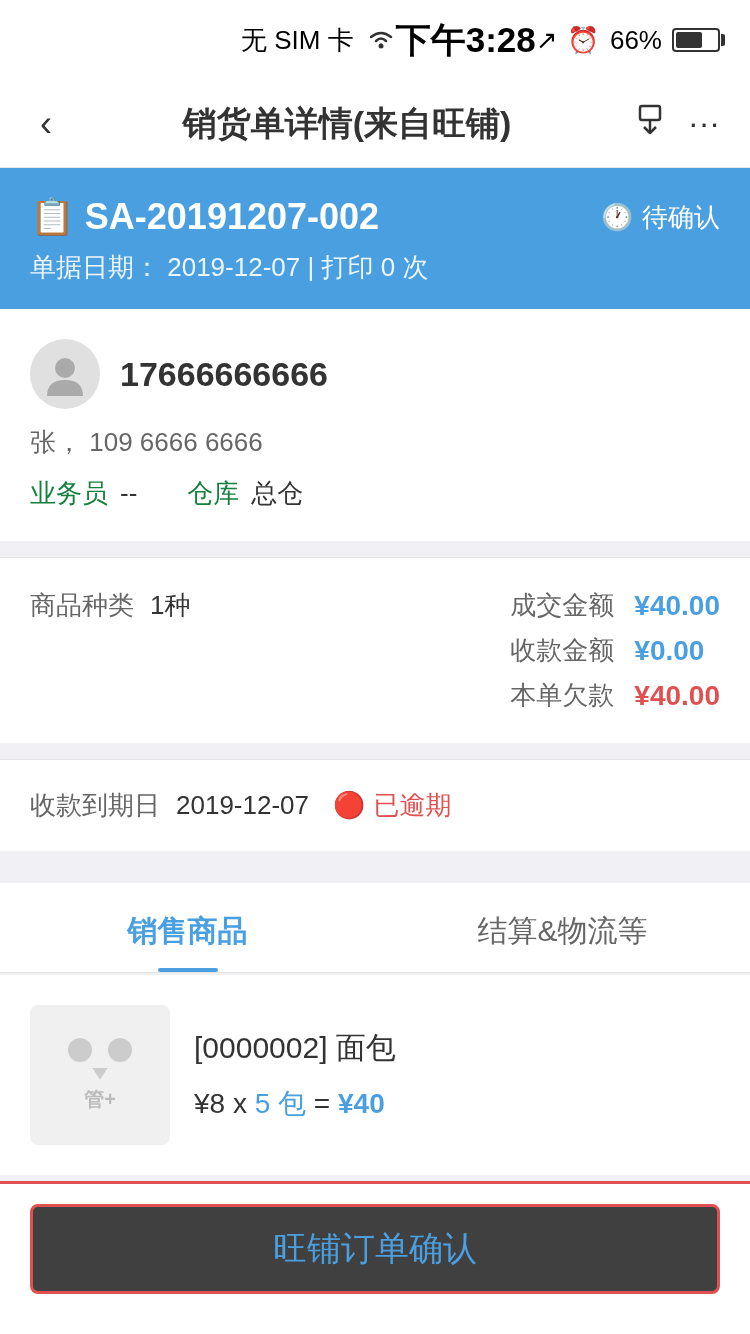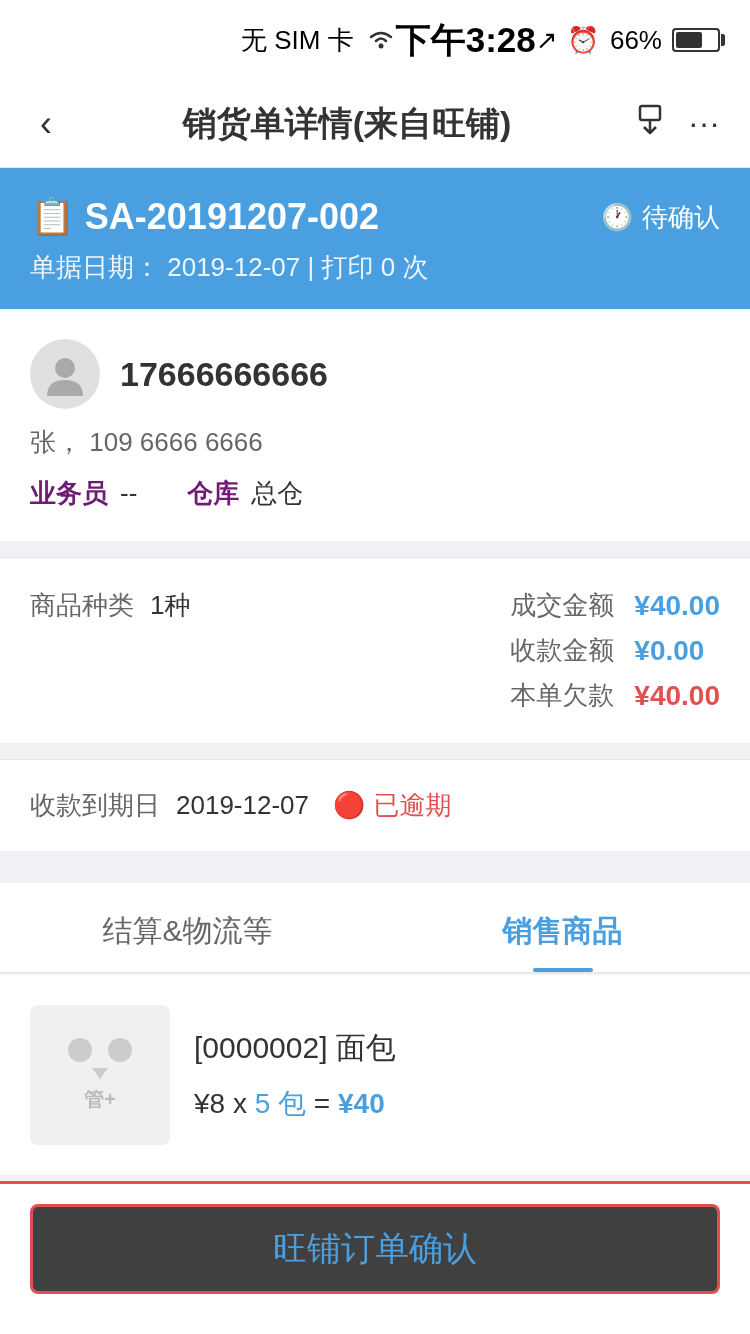--- a/index.html
+++ b/index.html
@@ -172,22 +172,21 @@
       gap: 50px;
     }
     .meta-item {
       display: flex;
       align-items: center;
       gap: 12px;
       font-size: 26px;
       color: #666;
     }
     .meta-label {
-      color: #701a75;
-      font-weight: bold;
+      color: #15803d;
     }
     .meta-value {
       color: #333;
     }
 
     
     .summary-card {
       background: #fff;
       padding: 30px;
       margin-bottom: 16px;
@@ -506,25 +505,25 @@
   <span class="due-date">2019-12-07</span>
   <div class="overdue-badge">
     <span>🔴</span>
     <span>已逾期</span>
   </div>
 </div>
 
 <div class="divider"></div>
 
 <div class="tabs-container">
+  <div class="tab tab-active">
+    <span>销售商品</span>
+  </div>
   <div class="tab tab-inactive">
     <span>结算&amp;物流等</span>
-  </div>
-  <div class="tab tab-active">
-    <span>销售商品</span>
   </div>
 </div>
 
 <div class="product-card">
   <div class="product-image">
     <div class="product-image-inner">
       <div class="owl-eyes">
         <div class="owl-eye"></div>
         <div class="owl-eye"></div>
       </div>

